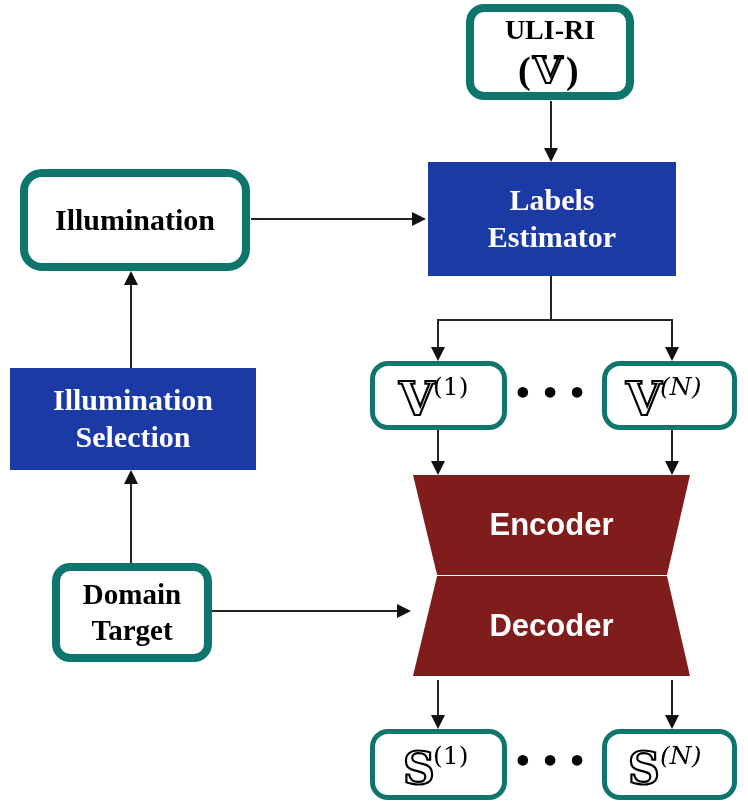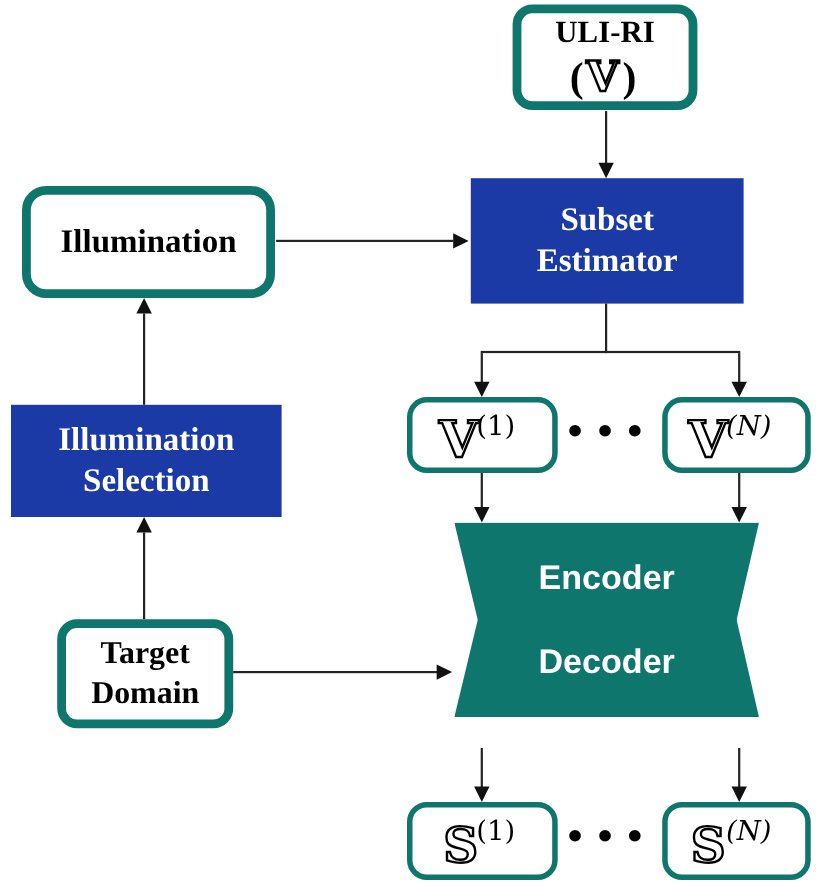--- a/index.html
+++ b/index.html
@@ -40,21 +40,21 @@
     line-height: 1.22;
     color: #000000;
     white-space: nowrap;
   }
   .serif-lbl.white { color: #ffffff; }
   .serif-lbl.sz28 { font-size: 28px; }
   .serif-lbl.sz29 { font-size: 29px; }
   
   .trap {
     position: absolute;
-    background: #0f766e;
+    background: #7f1d1d;
     display: flex;
     align-items: center;
     justify-content: center;
   }
   .trap.enc { clip-path: polygon(0% 0%, 100% 0%, 91.7% 100%, 8.7% 100%); }
   .trap.dec { clip-path: polygon(8.7% 0%, 91.7% 0%, 100% 100%, 0% 100%); }
   .trap-lbl {
     font-family: "Liberation Sans", "DejaVu Sans", sans-serif;
     font-weight: bold;
     font-size: 31px;
@@ -112,38 +112,38 @@
   <div class="ah ah-down" style="left:544px; top:148px;"></div>
 
   <div class="rbox" style="left:20px; top:169px; width:230px; height:102px; border-radius:22px;">
     <div class="serif-lbl">Illumination</div>
   </div>
 
   <div class="hline" style="left:251px; top:218px; width:161px;"></div>
   <div class="ah ah-right" style="left:412px; top:212px;"></div>
 
   <div class="bbox" style="left:428px; top:162px; width:248px; height:114px;">
-    <div class="serif-lbl white">Subset</div>
+    <div class="serif-lbl white">Labels</div>
     <div class="serif-lbl white">Estimator</div>
   </div>
 
   <div class="ah ah-up" style="left:124px; top:271px;"></div>
   <div class="vline" style="left:130px; top:285px; height:83px;"></div>
 
   <div class="bbox" style="left:10px; top:368px; width:246px; height:102px;">
     <div class="serif-lbl white">Illumination</div>
     <div class="serif-lbl white">Selection</div>
   </div>
 
   <div class="ah ah-up" style="left:124px; top:470px;"></div>
   <div class="vline" style="left:130px; top:484px; height:79px;"></div>
 
   <div class="rbox" style="left:52px; top:563px; width:160px; height:99px; border-radius:18px;">
+    <div class="serif-lbl sz29">Domain</div>
     <div class="serif-lbl sz29">Target</div>
-    <div class="serif-lbl sz29">Domain</div>
   </div>
 
   <div class="hline" style="left:212px; top:610px; width:186px;"></div>
   <div class="ah ah-right" style="left:397px; top:604px;"></div>
 
   <div class="vline" style="left:550px; top:276px; height:45px;"></div>
   <div class="hline" style="left:437px; top:319px; width:236px;"></div>
   <div class="vline" style="left:437px; top:321px; height:27px;"></div>
   <div class="ah ah-down" style="left:431px; top:347px;"></div>
   <div class="vline" style="left:671px; top:321px; height:27px;"></div>
@@ -167,21 +167,21 @@
 
   <div class="vline" style="left:437px; top:430px; height:32px;"></div>
   <div class="ah ah-down" style="left:431px; top:461px;"></div>
   <div class="vline" style="left:671px; top:430px; height:32px;"></div>
   <div class="ah ah-down" style="left:665px; top:461px;"></div>
 
   <div class="trap enc" style="left:413px; top:475px; width:277px; height:100px;">
     <span class="trap-lbl">Encoder</span>
   </div>
 
-  <div class="trap dec" style="left:413px; top:552px; width:277px; height:100px;">
+  <div class="trap dec" style="left:413px; top:576px; width:277px; height:100px;">
     <span class="trap-lbl">Decoder</span>
   </div>
 
   <div class="vline" style="left:437px; top:680px; height:36px;"></div>
   <div class="ah ah-down" style="left:431px; top:715px;"></div>
   <div class="vline" style="left:671px; top:680px; height:36px;"></div>
   <div class="ah ah-down" style="left:665px; top:715px;"></div>
 
   <div class="rbox" style="left:370px; top:729px; width:137px; height:71px; border-width:5px; border-radius:18px;">
     <svg class="mathsvg" width="112" height="52" viewBox="0 0 112 52">

